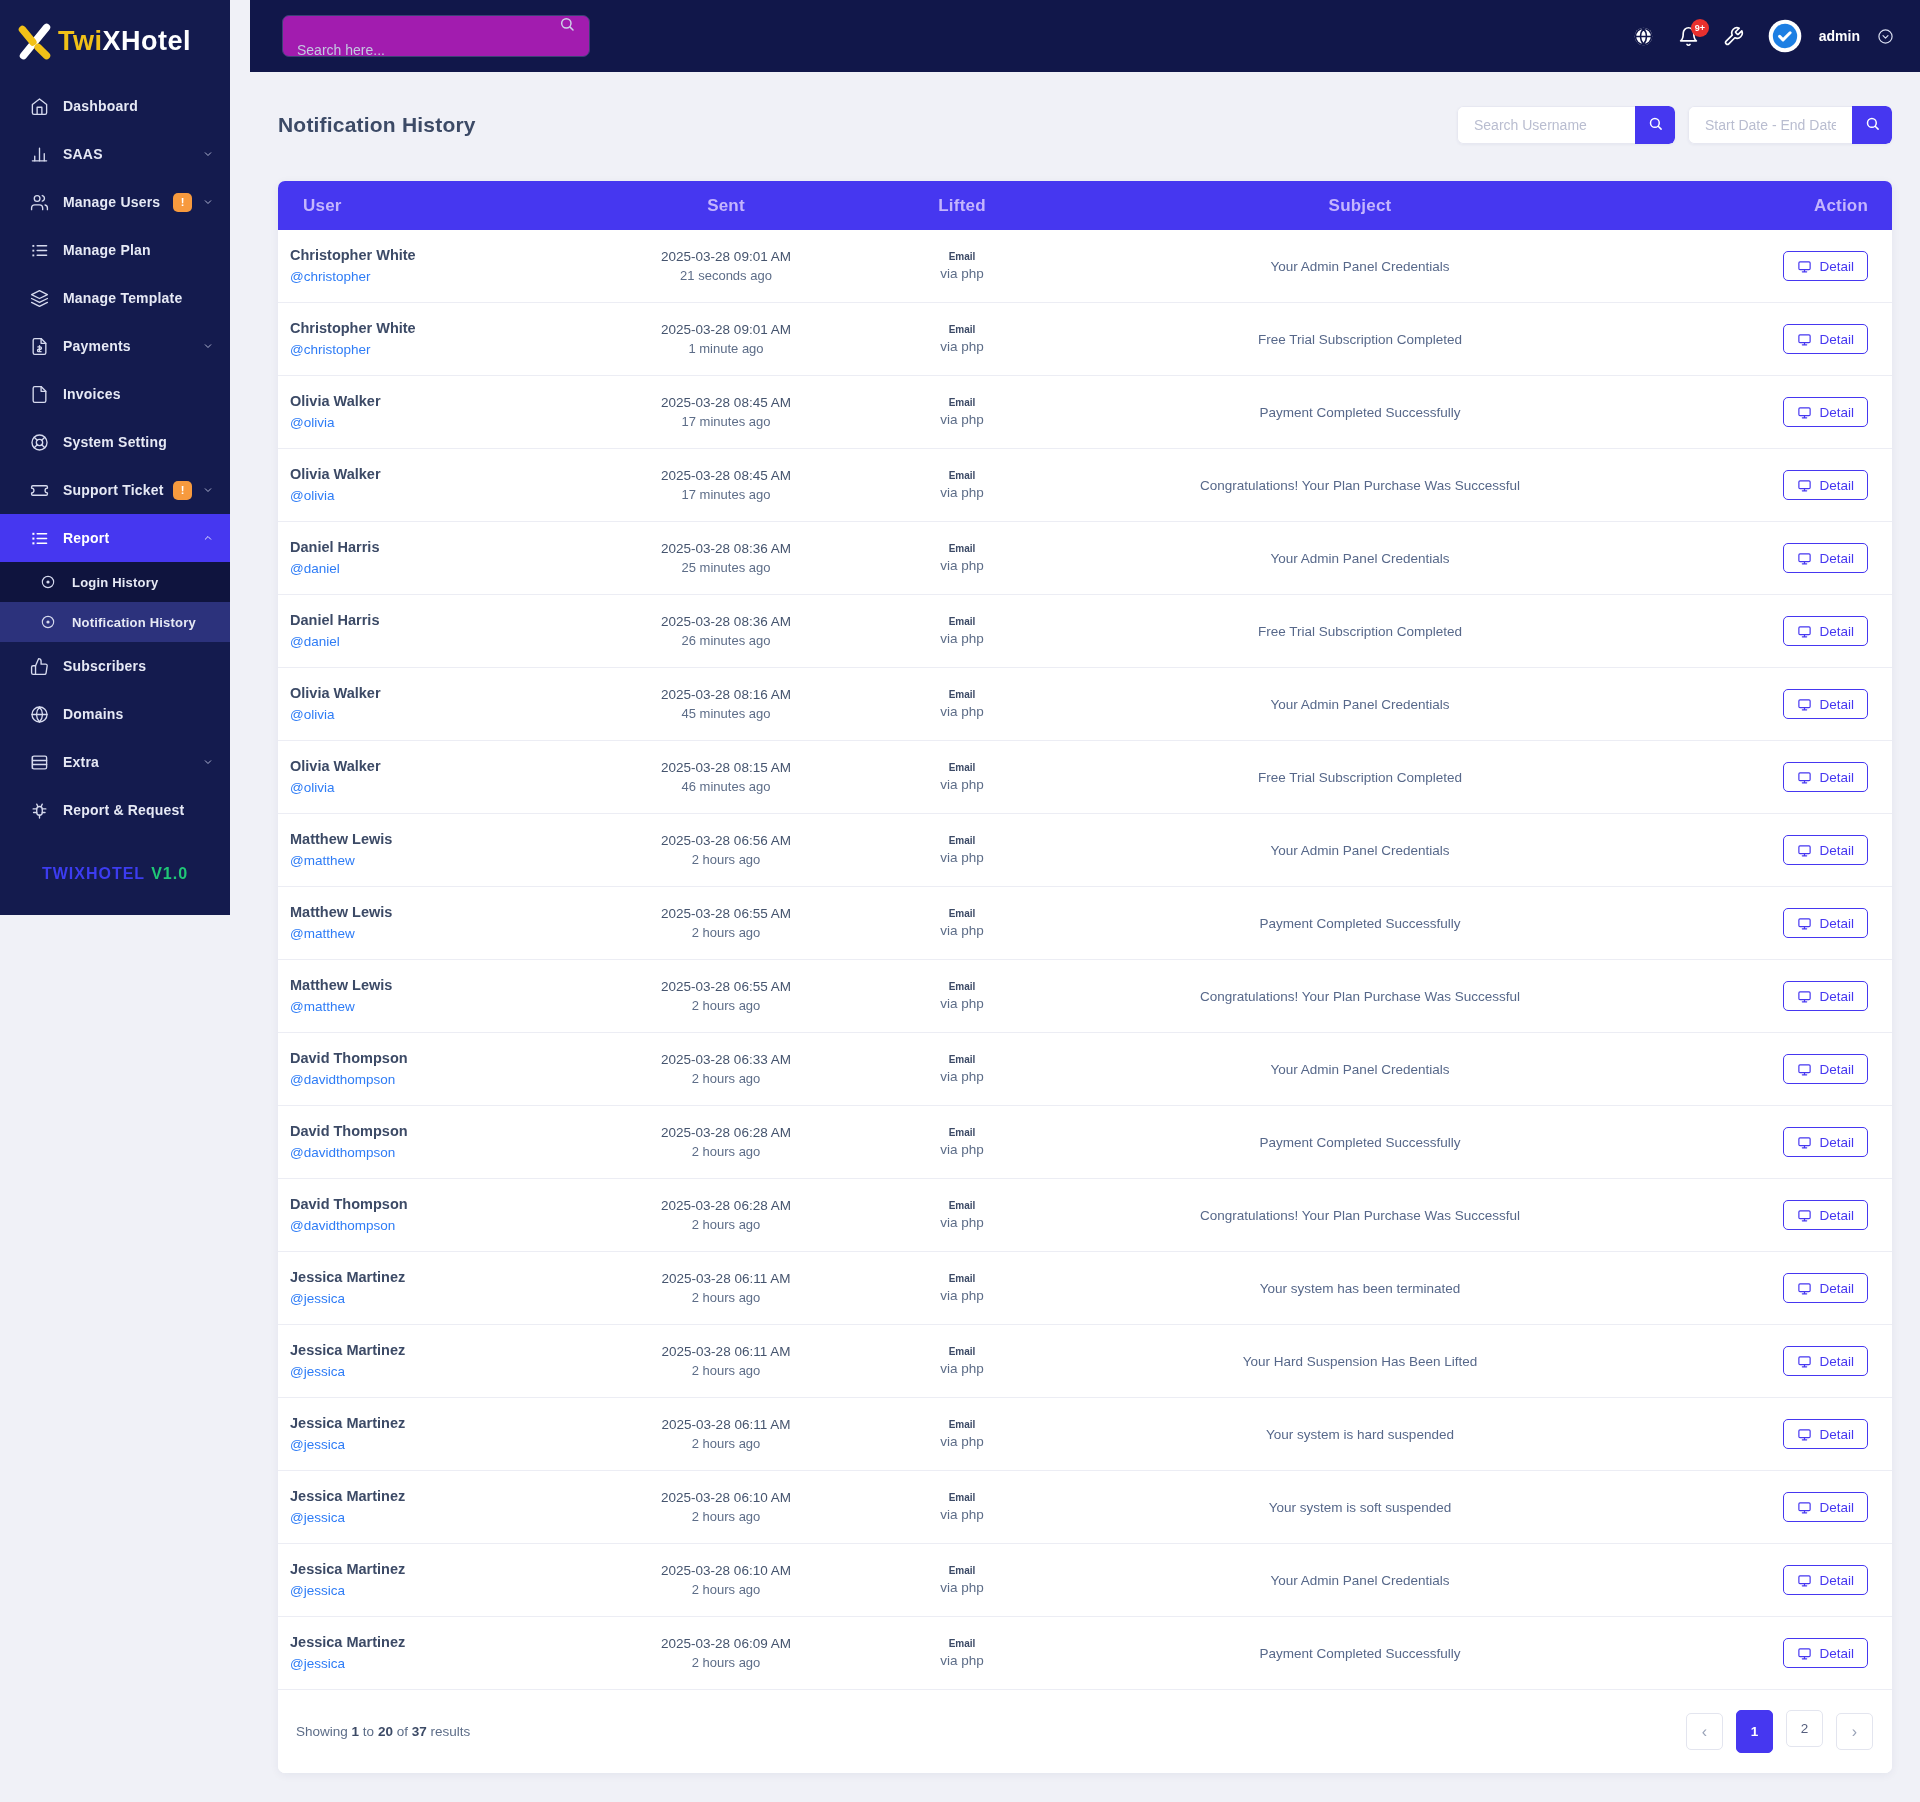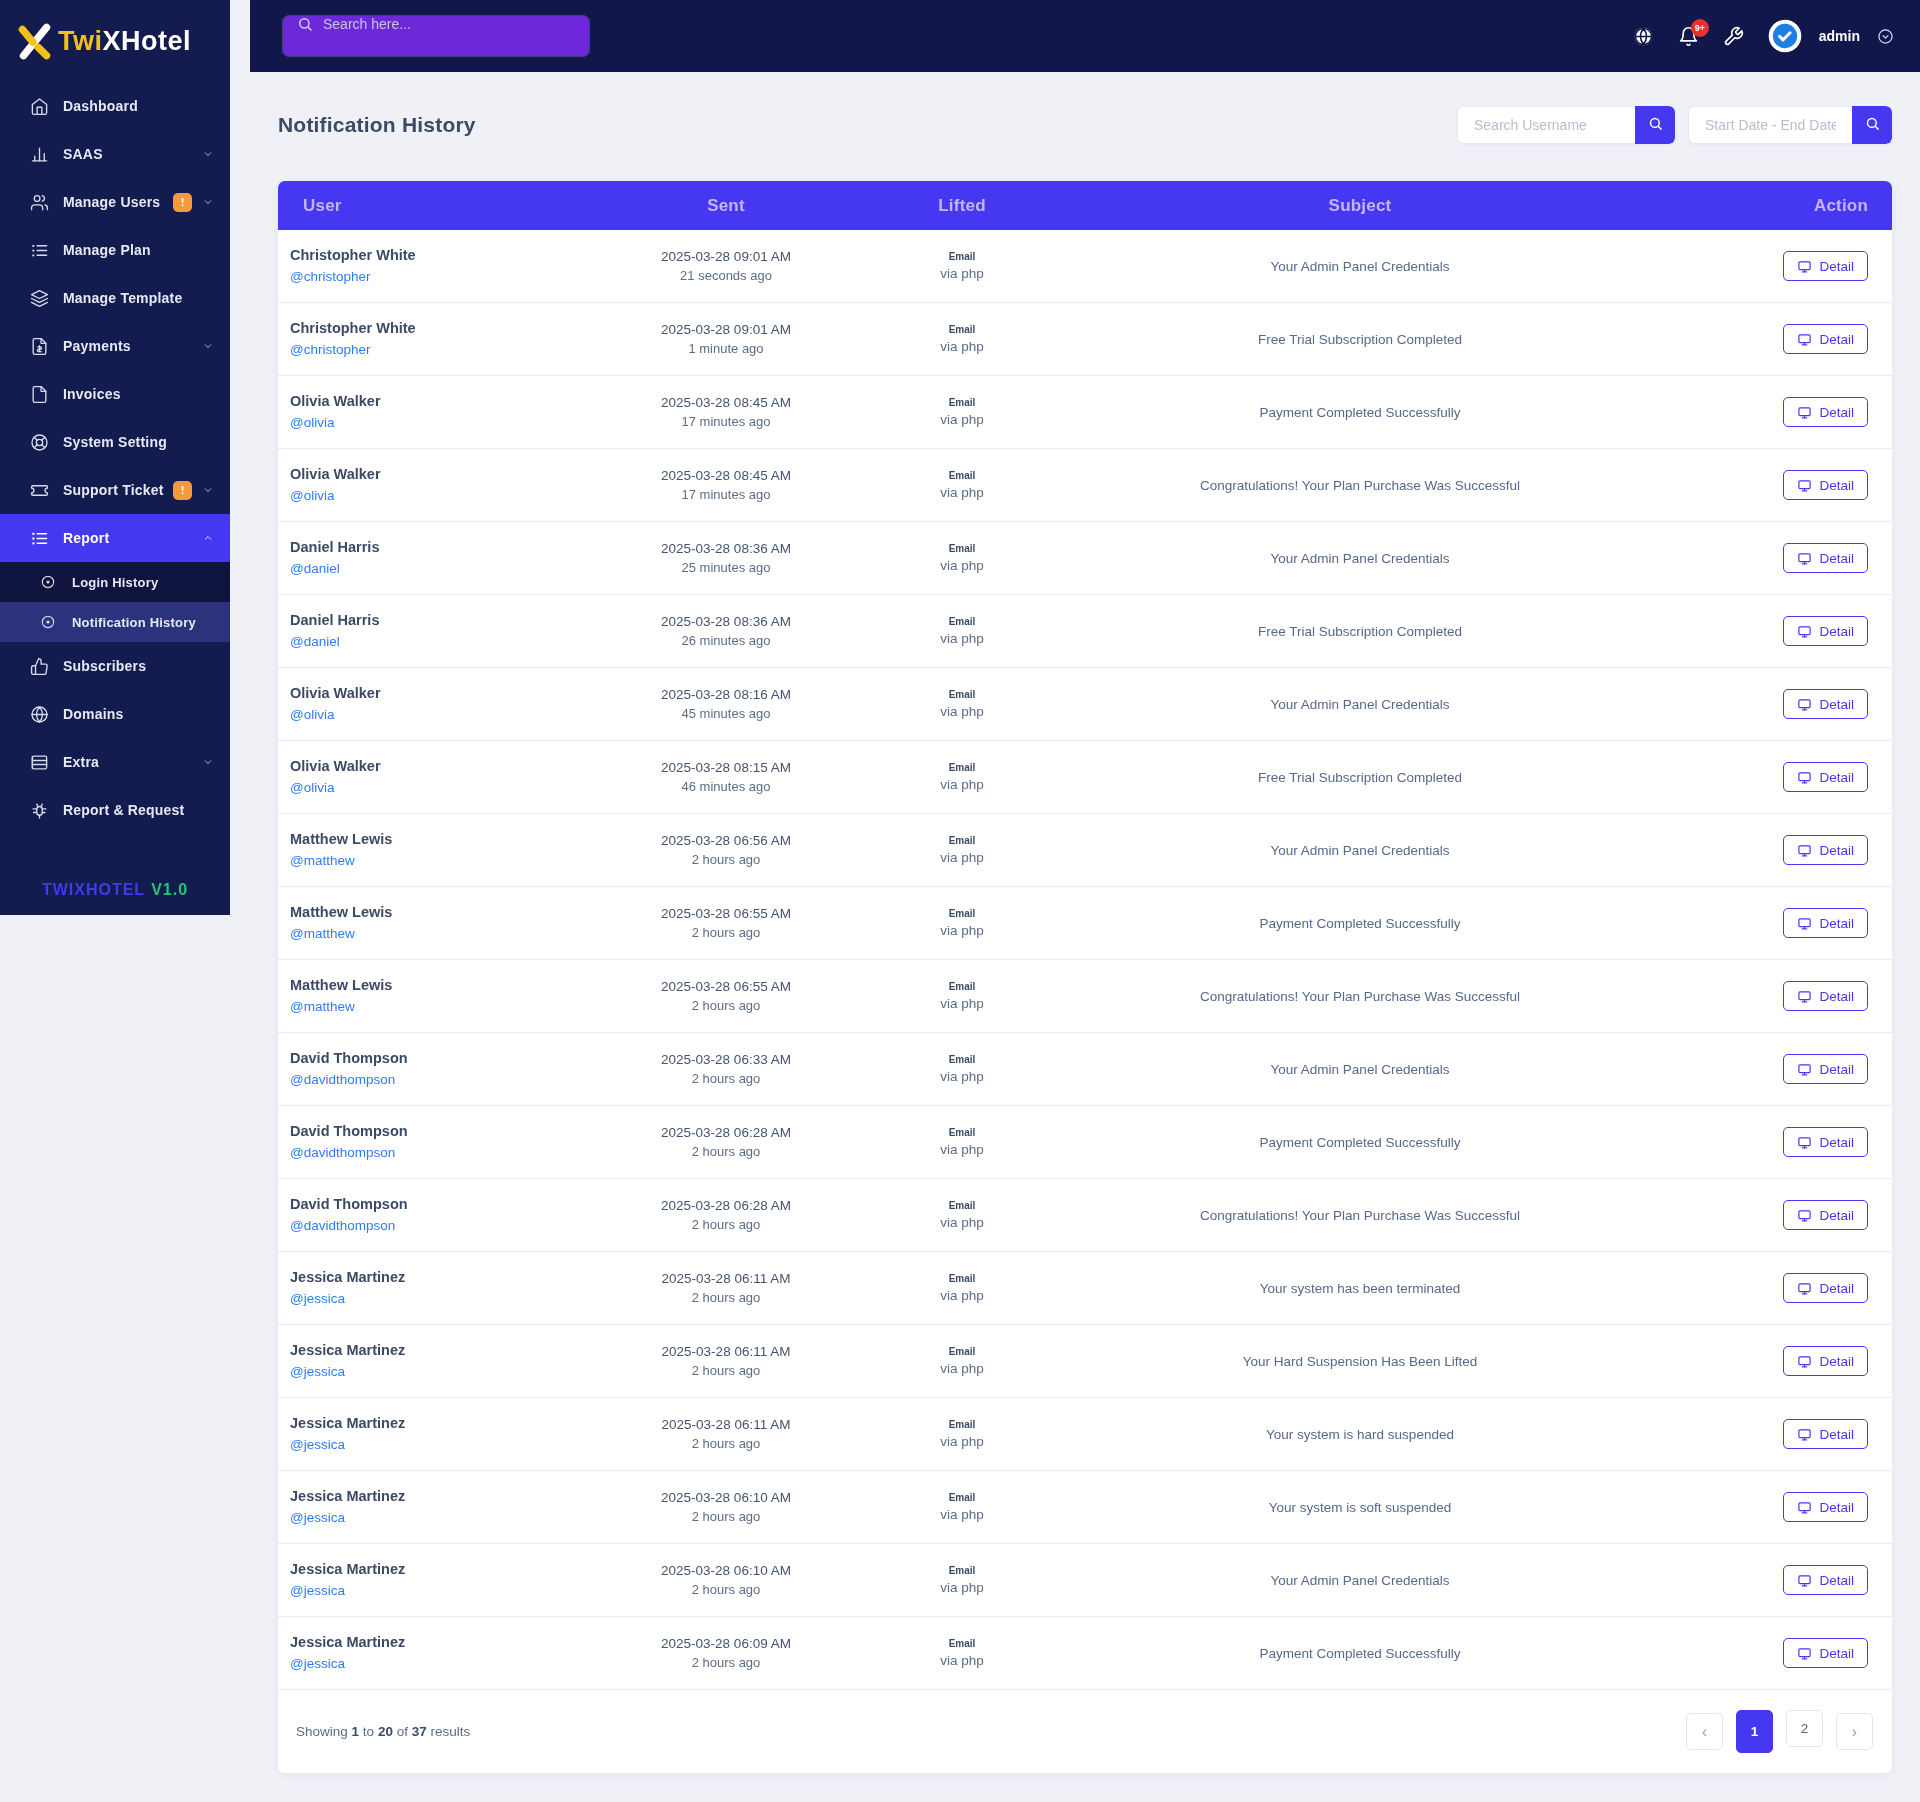--- a/index.html
+++ b/index.html
@@ -37,34 +37,34 @@
   .s-chev { width:12px; height:12px; color:#c6cbe4; display:inline-flex; }
   .s-chev svg { width:12px; height:12px; }
   .s-chev.up svg { transform:rotate(180deg); }
   .side-item.active { background:#4637f0; color:#ffffff; }
   .side-item.active .s-icon, .side-item.active .s-chev { color:#ffffff; }
   .side-item.sub { height:40px; padding-left:40px; font-size:13px; background:#0f143e; }
   .side-item.sub .s-icon, .side-item.sub .s-icon svg { width:16px; height:16px; }
   .side-item.sub .s-label { margin-left:13px; font-weight:600; }
   .side-item.sub.sub-active { background:#2c327c; }
   .side-footer {
-    position:absolute; bottom:16px; left:0; width:100%;
+    position:absolute; bottom:32px; left:0; width:100%;
     text-align:center; font-size:16px; font-weight:bold; letter-spacing:1px;
   }
   .side-footer .fb { color:#3c3cf0; }
   .side-footer .fv { color:#1fc776; margin-left:6px; }
   
   .topbar {
     position:absolute; left:250px; right:0; top:0; height:72px;
     background:#11174a; display:flex; align-items:center; justify-content:space-between;
     padding:0 26px 0 32px;
   }
   .top-search {
-    width:308px; height:42px; background:#6d28d9; border:1px solid #3a4275; border-radius:7px;
-    display:flex; align-items:flex-start; padding:0 14px; gap:10px;
+    width:308px; height:42px; background:#a21caf; border:1px solid #3a4275; border-radius:7px;
+    display:flex; align-items:flex-end; padding:0 14px; gap:10px;flex-direction:column;
   }
   .top-search .mag { width:16px; height:16px; color:#cfd3e8; display:inline-flex; }
   .top-search .mag svg{ width:16px; height:16px; }
   .top-search input {
     background:transparent; border:none; outline:none; color:#e8eaf5; font-size:14px;
     font-family:"Liberation Sans", sans-serif; width:100%;
   }
   .top-search input::placeholder { color:#c3c8e0; }
   .top-right { display:flex; align-items:center; gap:24px; }
   .tb-icon { width:21px; height:21px; color:#ffffff; display:inline-flex; position:relative; cursor:pointer; }

